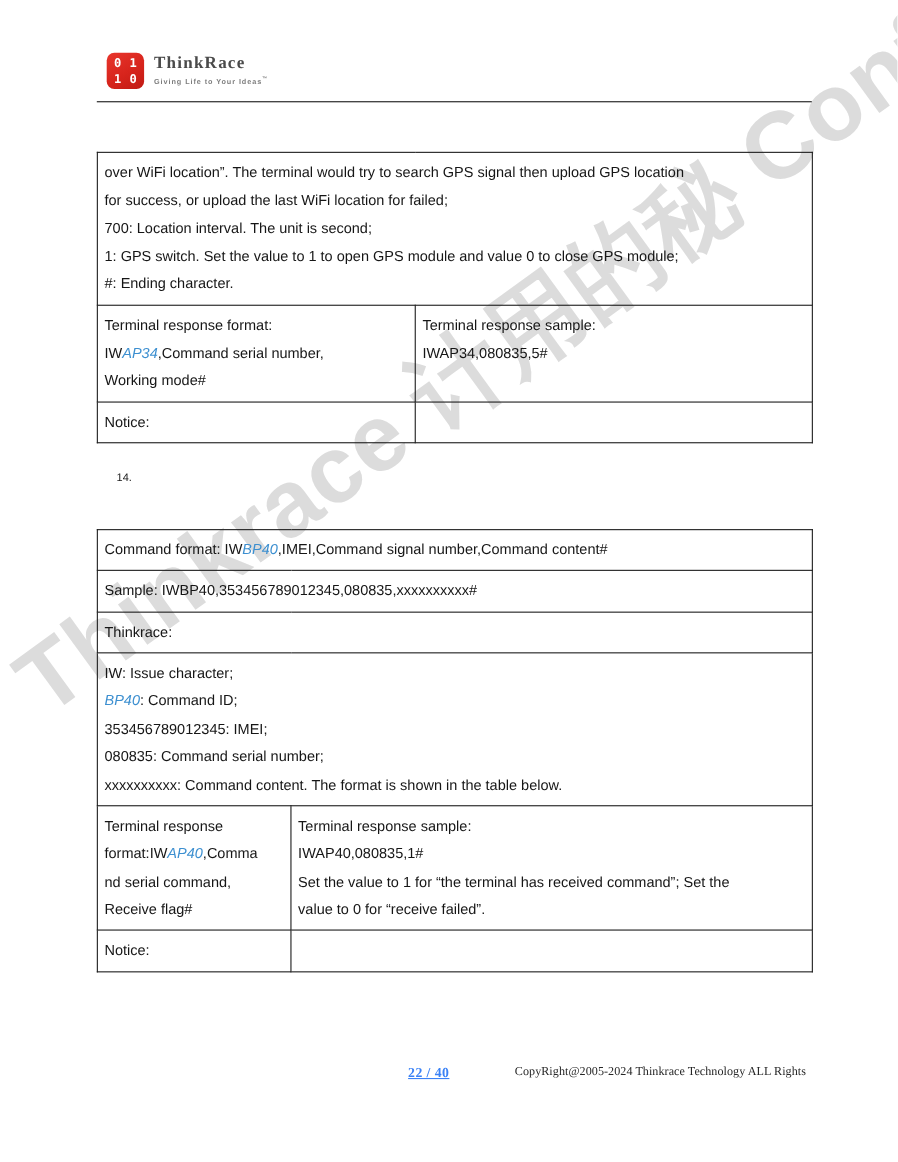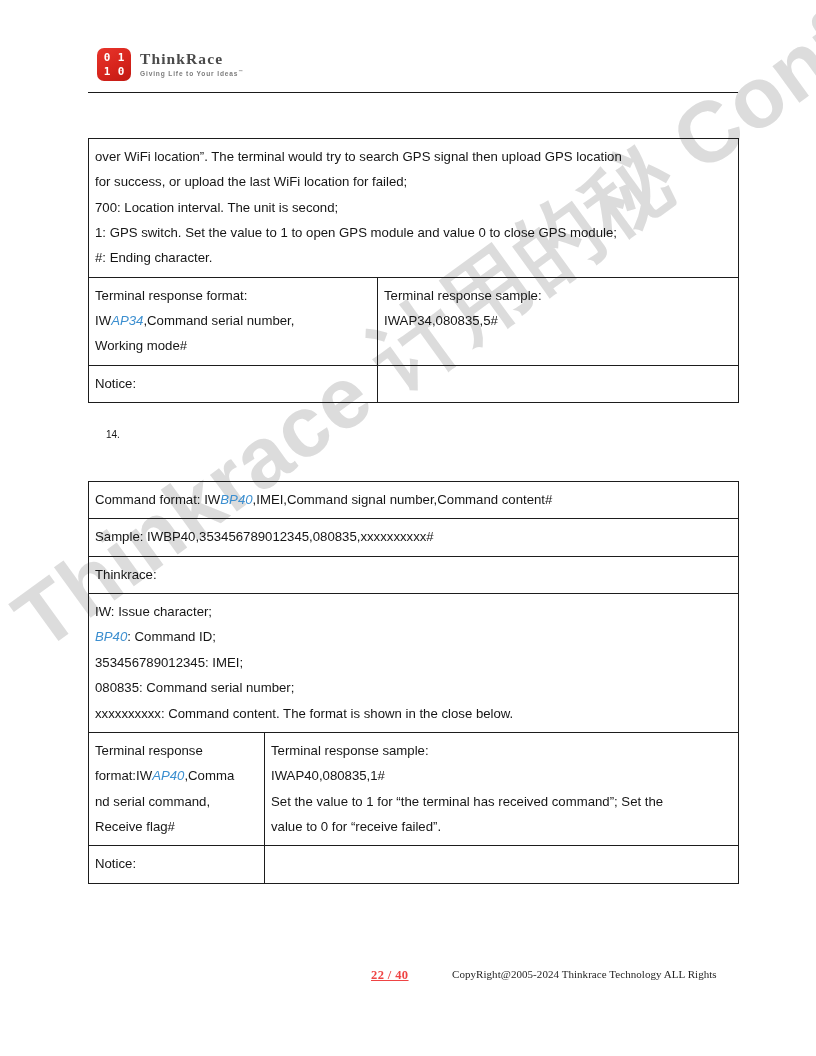--- a/index.html
+++ b/index.html
@@ -176,27 +176,27 @@
     z-index: 10;
     display: flex;
     align-items: baseline;
   }
   .footer-page {
     position: absolute;
     left: 371px;
     font-family: "Liberation Serif", serif;
     font-size: 12.5px;
     font-weight: 700;
-    color: #ef4444;
+    color: #3b82f6;
     letter-spacing: .4px;
     text-decoration: underline;
   }
   .footer-copy {
     position: absolute;
-    left: 452px;
+    left: 468px;
     font-family: "Liberation Serif", serif;
     font-size: 11px;
     color: #262626;
     letter-spacing: .05px;
   }
 </style>
 </head>
 <body>
 
 <div class="page">
@@ -274,21 +274,21 @@
         </tr>
         <tr>
           <td colspan="2">Thinkrace:</td>
         </tr>
         <tr>
           <td colspan="2">
             <span class="cell-line">IW: Issue character;</span>
             <span class="cell-line"><span class="blue-id">BP40</span><span>: Command ID;</span></span>
             <span class="cell-line">353456789012345: IMEI;</span>
             <span class="cell-line">080835: Command serial number;</span>
-            <span class="cell-line">xxxxxxxxxx: Command content. The format is shown in the close below.</span>
+            <span class="cell-line">xxxxxxxxxx: Command content. The format is shown in the table below.</span>
           </td>
         </tr>
         <tr>
           <td>
             <span class="cell-line">Terminal response</span>
             <span class="cell-line"><span>format:IW</span><span class="blue-id">AP40</span><span>,Comma</span></span>
             <span class="cell-line">nd serial command,</span>
             <span class="cell-line">Receive flag#</span>
           </td>
           <td>

